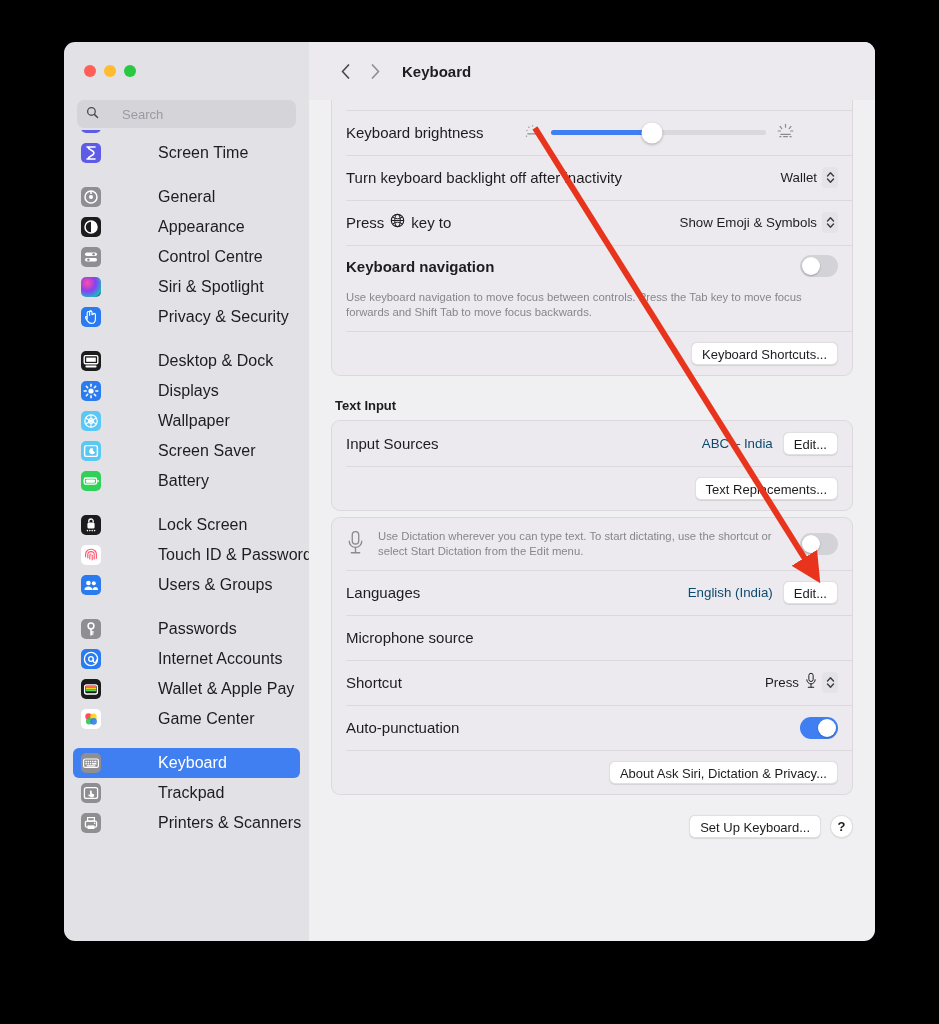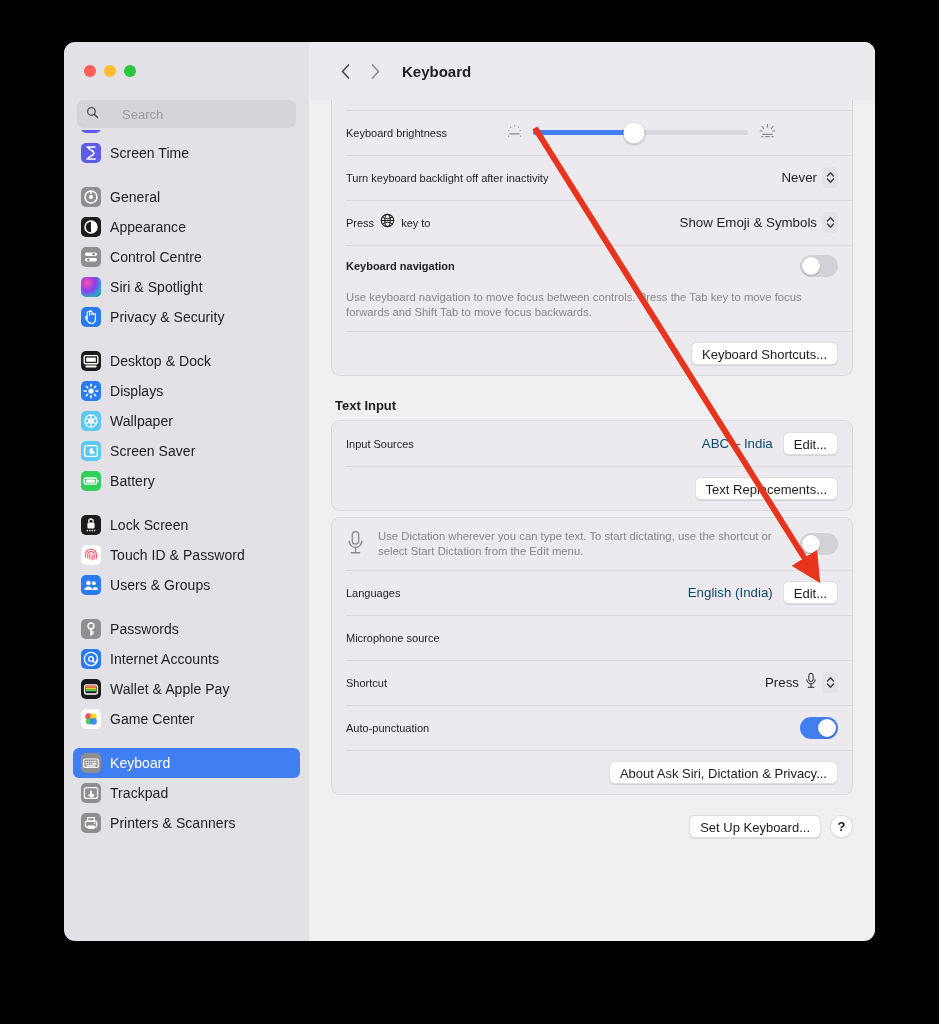--- a/index.html
+++ b/index.html
@@ -83,24 +83,25 @@
   .nav-item {
     display: flex;
     align-items: center;
     gap: 9px;
     height: 30px;
     padding: 0 8px;
     border-radius: 6px;
     cursor: default;
   }
   .nav-item .label {
-    font-size: 14px;
+    font-size: 16px;
     color: #1d1d1f;
     white-space: nowrap;
     letter-spacing: 0.05px;
+    margin-left: 48px;
   }
   .nav-item.selected { background: #3f7ff2; }
   .nav-item.selected .label { color: #ffffff; }
 
   .ico {
     width: 20px; height: 20px;
     flex: 0 0 20px;
     border-radius: 5px;
     display: flex;
     align-items: center;
@@ -169,21 +170,21 @@
     gap: 10px;
   }
   .row + .row::before {
     content: "";
     position: absolute;
     left: 14px; right: 0; top: 0;
     height: 1px;
     background: rgba(0,0,0,0.07);
   }
   .row .rlabel {
-    font-size: 11px;
+    font-size: 15px;
     color: #1d1d1f;
     white-space: nowrap;
   }
   .row .spacer { flex: 1; }
   .row .rvalue {
     font-size: 13.3px;
     color: #1d1d1f;
     white-space: nowrap;
   }
   .row .rvalue.dim { color: #0c4a6e; }
@@ -671,21 +672,21 @@
                   </g>
                 </svg>
               </span>
             </div>
           </div>
 
           <div class="row">
             <div class="rlabel">Turn keyboard backlight off after inactivity</div>
             <div class="spacer"></div>
             <div class="popup">
-              <span class="rvalue">Never</span>
+              <span class="rvalue">Wallet</span>
               <span class="chev">
                 <svg width="9" height="13" viewBox="0 0 9 13">
                     <polyline points="1.5,5 4.5,1.8 7.5,5" fill="none" stroke="#3c3c43" stroke-width="1.4" stroke-linecap="round" stroke-linejoin="round"></polyline>
                     <polyline points="1.5,8 4.5,11.2 7.5,8" fill="none" stroke="#3c3c43" stroke-width="1.4" stroke-linecap="round" stroke-linejoin="round"></polyline>
                   </svg>
               </span>
             </div>
           </div>
 
           <div class="row">

